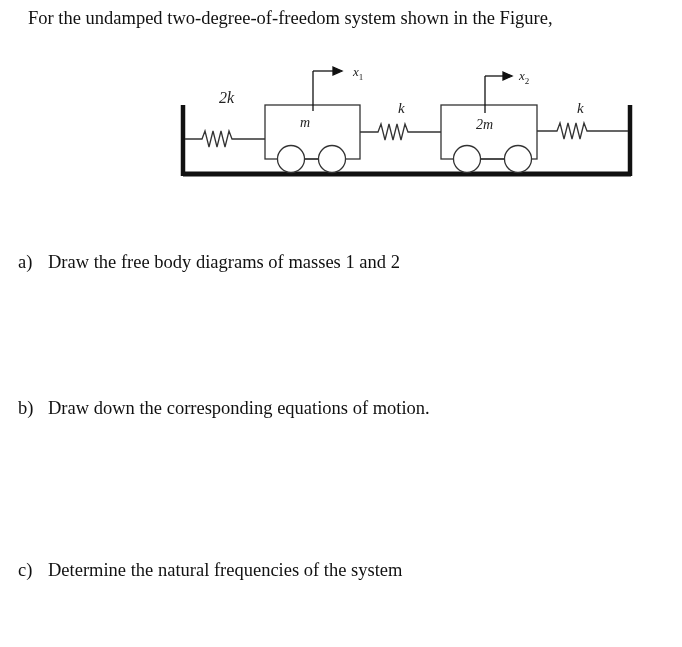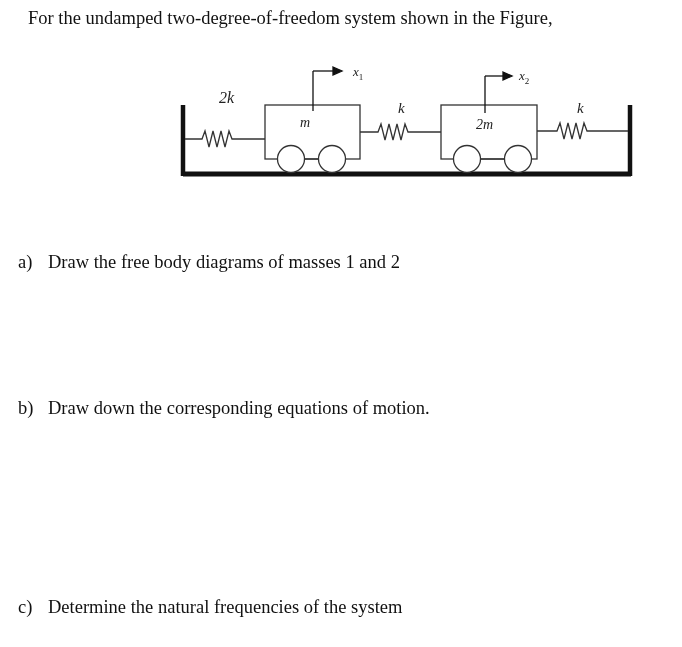--- a/index.html
+++ b/index.html
@@ -3,21 +3,21 @@
 <meta charset="utf-8">
 <style>
   html, body { margin: 0; padding: 0; background: #ffffff; }
   body { width: 682px; height: 647px; position: relative; overflow: hidden;
          font-family: "Liberation Serif", "DejaVu Serif", serif; color: #111; }
   .intro { position: absolute; left: 28px; top: 8px; font-size: 18.5px; }
   .q { position: absolute; left: 18px; font-size: 18.5px; white-space: nowrap; }
   .q .lbl { display: inline-block; width: 30px; }
   #qa { top: 213px; margin-top: 39px; }
   #qb { top: 398px; }
-  #qc { top: 560px; margin-top: 37px; }
+  #qc { top: 560px; }
   svg.fig { position: absolute; left: 0; top: 0; }
   .svgt { font-family: "Liberation Serif", "DejaVu Serif", serif; font-style: italic; fill: #222; }
 </style>
 </head>
 <body>
 
 <div class="intro">For the undamped two-degree-of-freedom system shown in the Figure,</div>
 
 <svg class="fig" width="682" height="200" viewBox="0 0 682 200">
 

